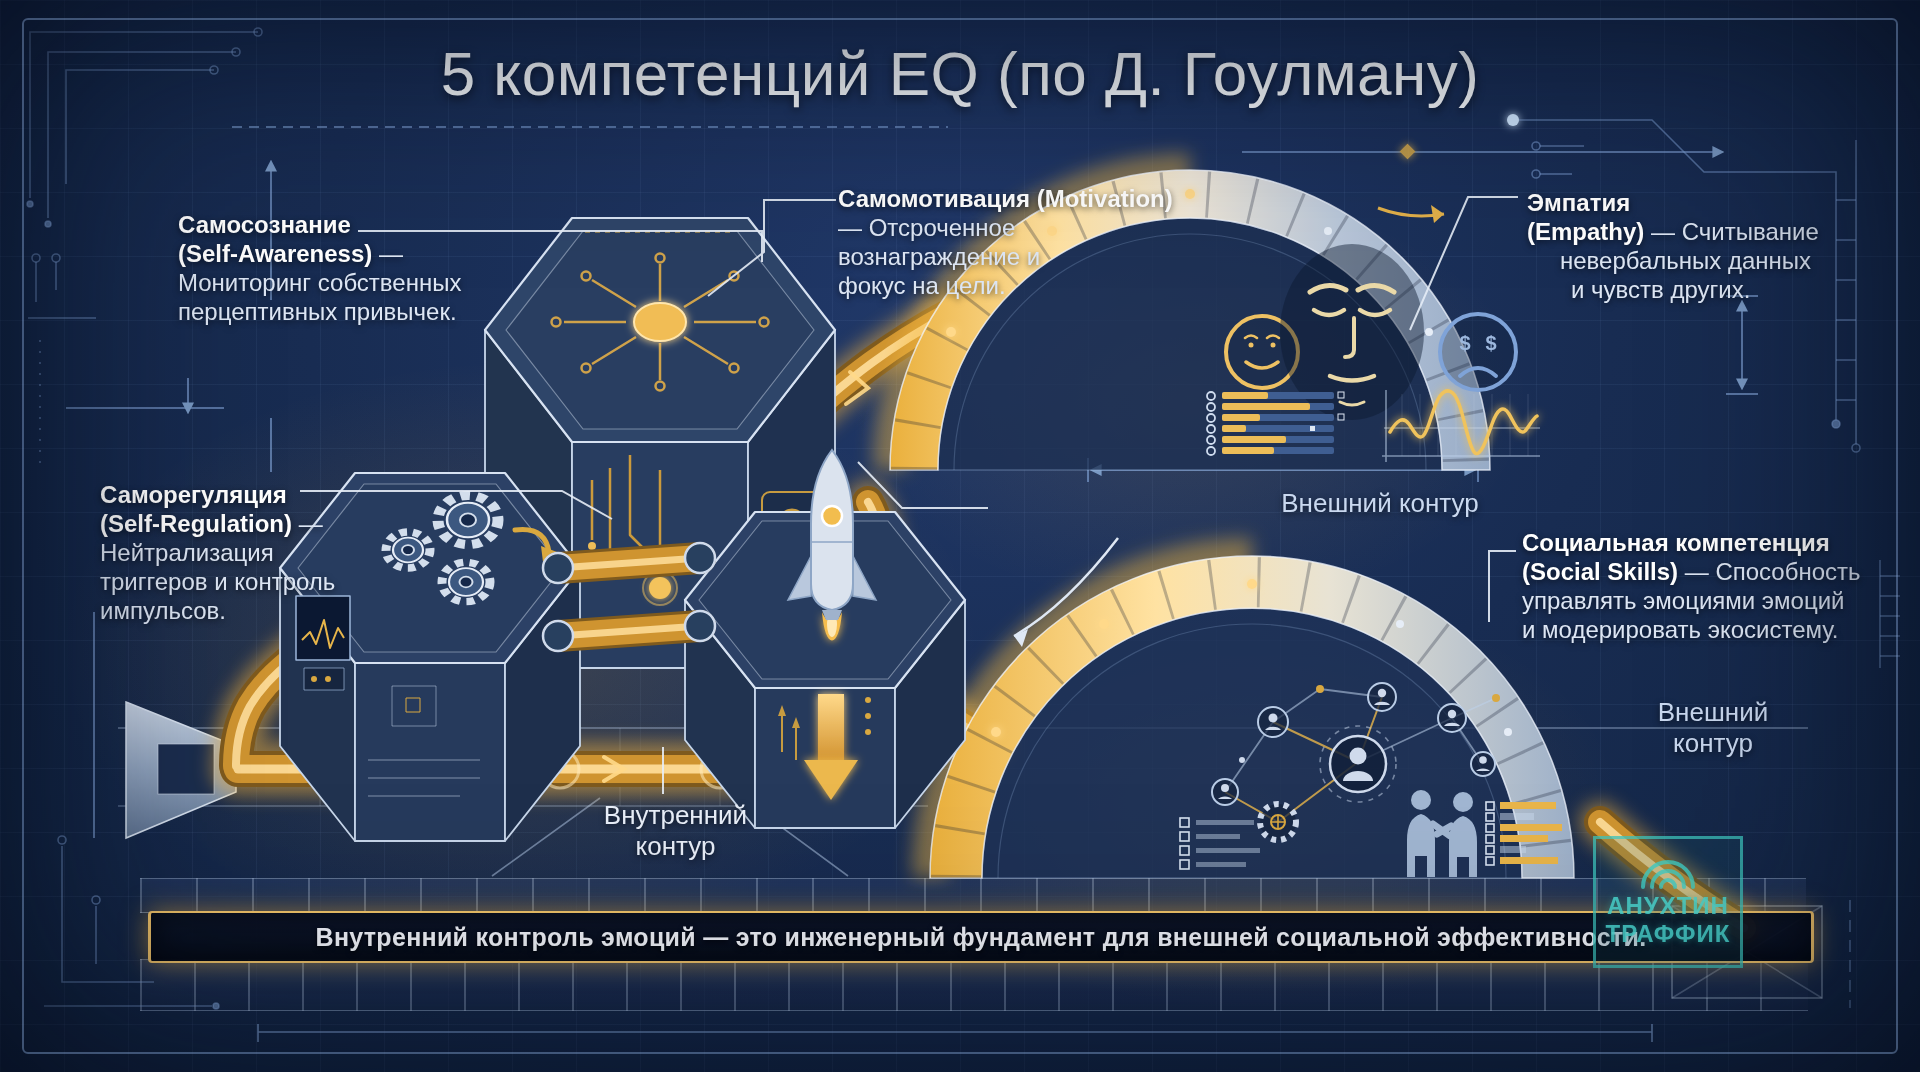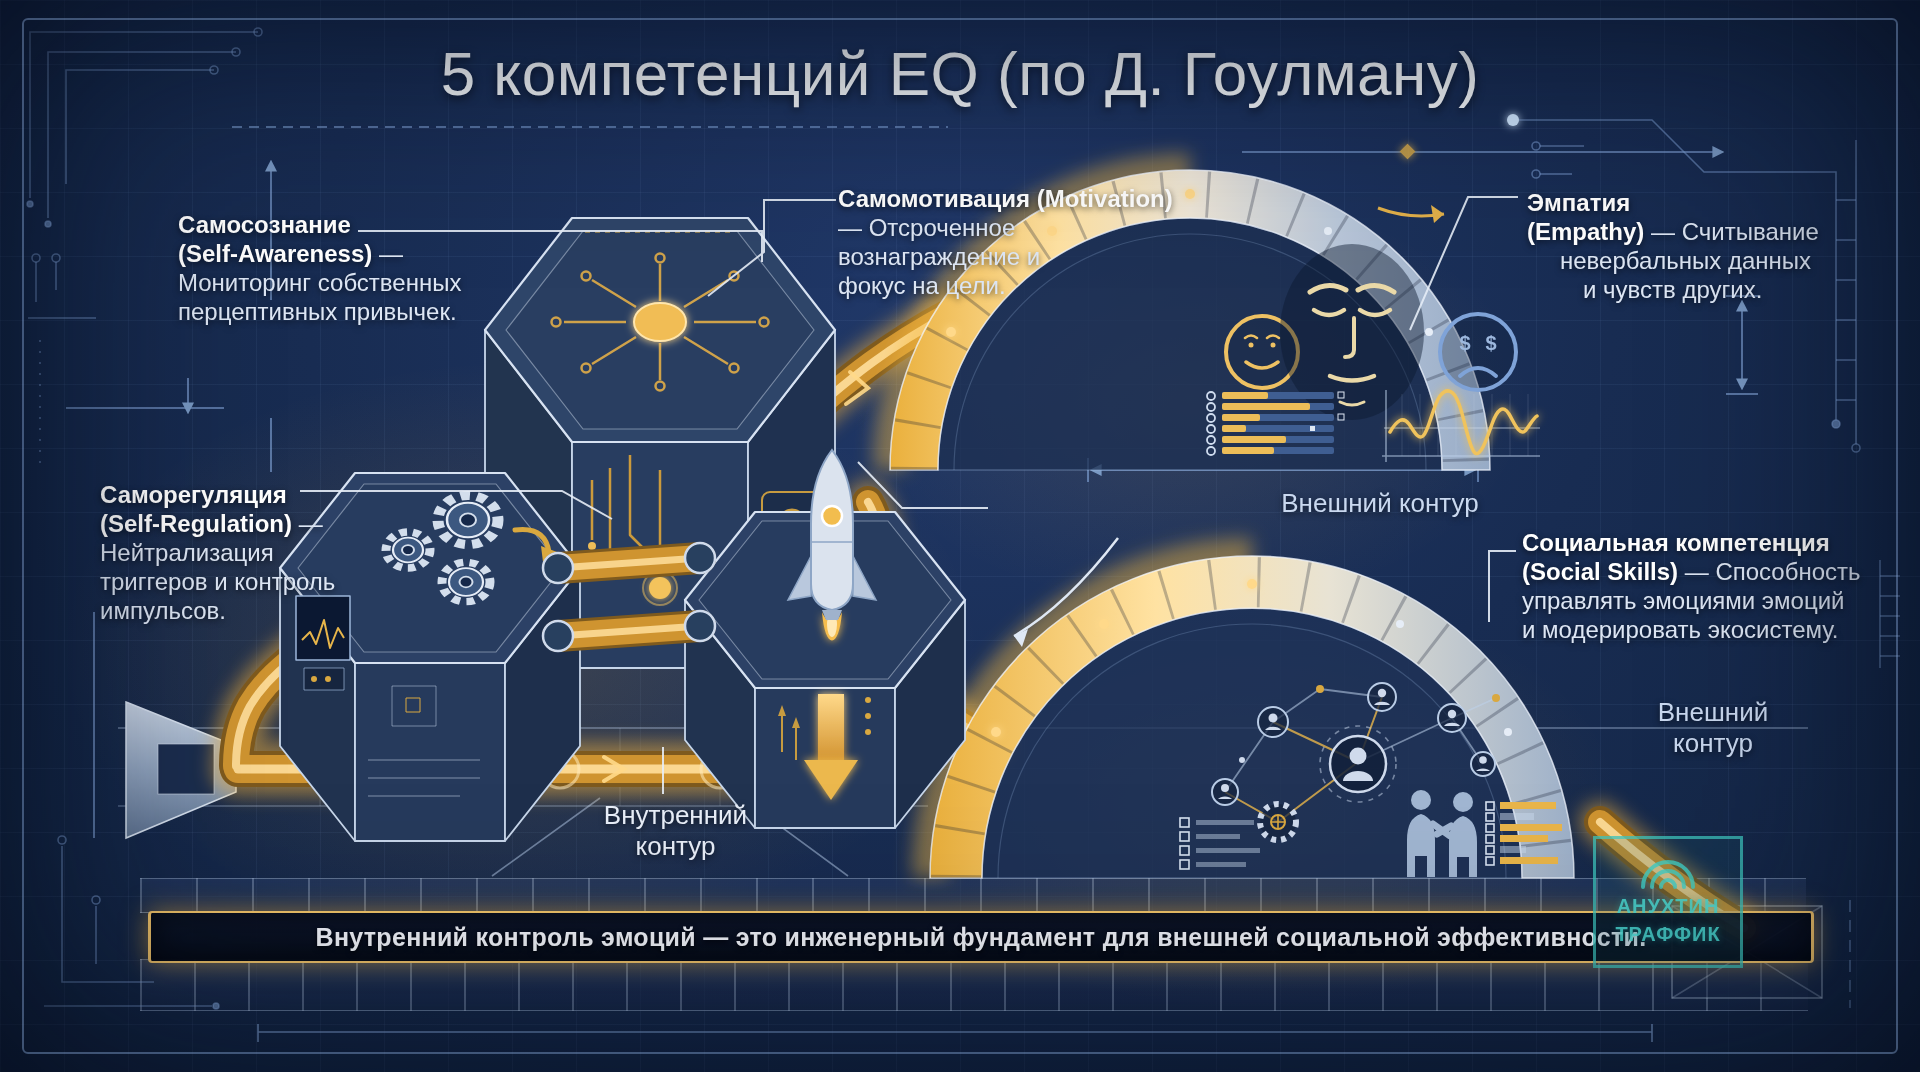--- a/index.html
+++ b/index.html
@@ -22,36 +22,36 @@
                linear-gradient(180deg, rgba(44,66,108,.5), rgba(32,50,86,.5));}
   .stripB{left:140px;top:959px;width:1668px;height:50px;
     background:repeating-linear-gradient(90deg, rgba(195,215,242,.33) 0 2px, transparent 2px 54px),
                linear-gradient(180deg, rgba(40,60,100,.55), rgba(24,40,72,.55));}
   .title{position:absolute;left:0;right:0;top:38px;z-index:4;text-align:center;
     font-size:62px;font-weight:400;letter-spacing:.5px;color:#f7fafd;
     text-shadow:0 3px 10px rgba(0,0,0,.6);}
   .callout{position:absolute;z-index:4;font-size:24px;line-height:29px;color:#dde6f4;
     text-shadow:0 2px 6px rgba(0,0,0,.6);}
   .cl-b{font-weight:700;color:#ffffff;margin-top:40px;}
-  .ind1{margin-left:33px;} .ind2{margin-left:56px;}
+  .ind1{margin-left:33px;} .ind2{margin-left:44px;}
   .looplabel{position:absolute;z-index:4;font-size:26px;line-height:31px;color:#c9d8ef;
     text-align:center;text-shadow:0 2px 6px rgba(0,0,0,.6);}
   .banner{position:absolute;left:148px;top:911px;width:1660px;height:48px;z-index:5;
     background:linear-gradient(180deg, rgba(13,22,42,.92), rgba(6,12,26,.94));
     border-top:2px solid #f2c469;border-bottom:2px solid #f2c469;
     border-left:3px solid #f2c469;border-right:3px solid #f2c469;border-radius:4px;
     box-shadow:0 0 26px rgba(245,182,62,.55), inset 0 0 34px rgba(0,0,0,.65);
     display:flex;align-items:center;justify-content:center;}
   .banner-text{font-size:25px;font-weight:700;color:#f4f7fc;letter-spacing:.3px;
     text-shadow:0 2px 5px rgba(0,0,0,.8);}
   .watermark{position:absolute;left:1593px;top:836px;width:144px;height:126px;z-index:6;
     border:3px solid rgba(62,201,194,.8);background:rgba(28,92,104,.22);
     display:flex;flex-direction:column;align-items:center;justify-content:center;gap:2px;
     opacity:.9;}
-  .wm-line{font-size:20px;font-weight:700;letter-spacing:1px;color:#49d6cf;
+  .wm-line{font-size:24px;font-weight:700;letter-spacing:1px;color:#49d6cf;
     text-shadow:0 0 6px rgba(40,160,155,.6);line-height:26px;}
 </style>
 </head>
 <body>
 
 <div class="stage">
   <div class="grid"></div>
 
   <div class="strip stripA"></div>
   <div class="strip stripB"></div>

